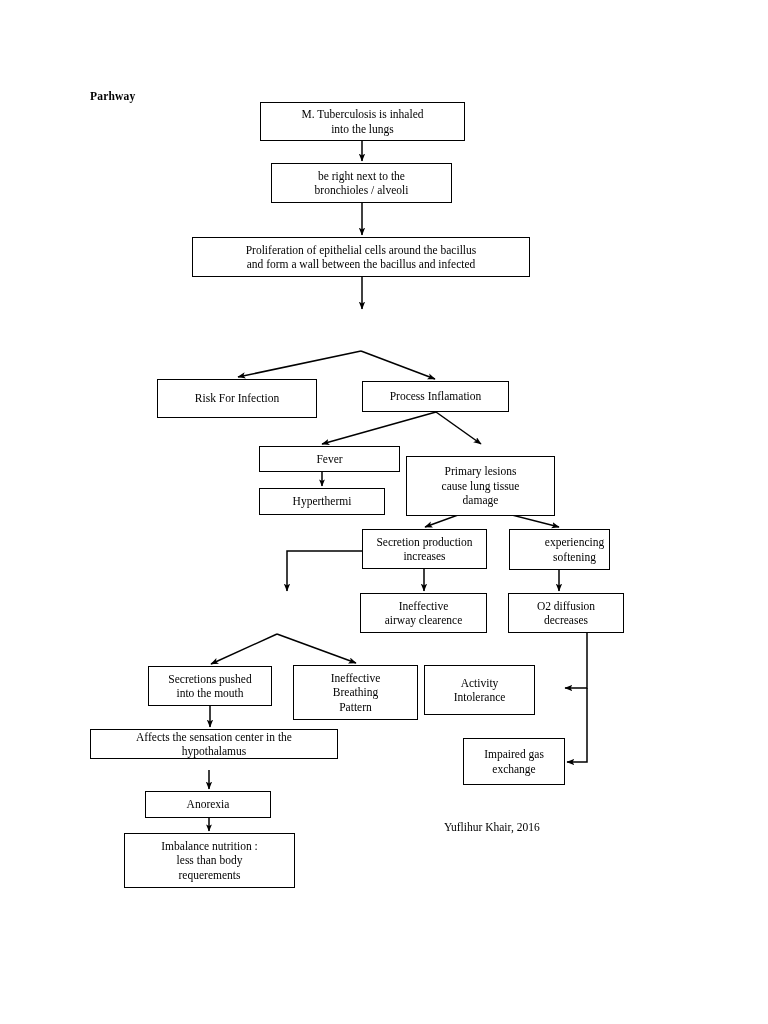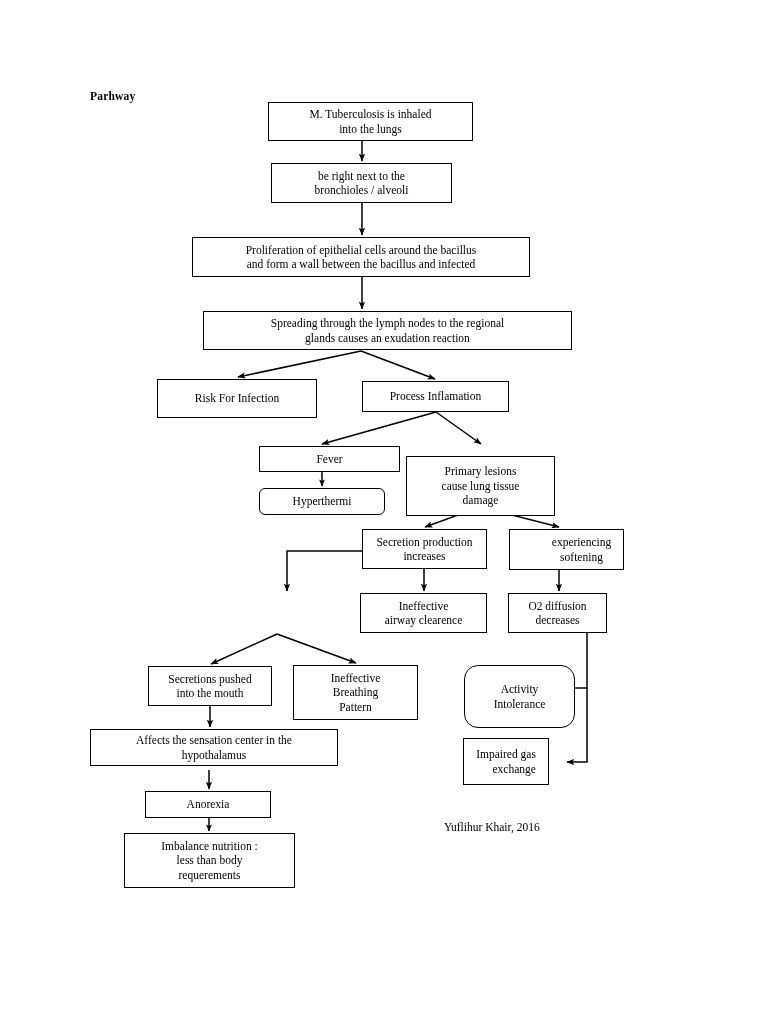--- a/index.html
+++ b/index.html
@@ -121,87 +121,83 @@
       <polyline points="587,688 587,762 567,762" marker-end="url(#ah)"></polyline>
 
       <line x1="210" y1="706" x2="210" y2="727" marker-end="url(#ah)"></line>
 
       <line x1="209" y1="770" x2="209" y2="789" marker-end="url(#ah)"></line>
 
       <line x1="209" y1="818" x2="209" y2="831" marker-end="url(#ahs)"></line>
     </g>
   </svg>
 
-  <div class="node" style="left:260px; top:102px; width:205px; height:39px;margin-left:8px;">
+  <div class="node" style="left:260px; top:102px; width:205px; height:39px;">
     <span class="nlabel">M. Tuberculosis is inhaled
 into the lungs</span>
   </div>
   <div class="node" style="left:271px; top:163px; width:181px; height:40px;">
     <span class="nlabel">be right next to the
 bronchioles / alveoli</span>
   </div>
   <div class="node" style="left:192px; top:237px; width:338px; height:40px;">
     <span class="nlabel">Proliferation of epithelial cells around the bacillus
 and form a wall between the bacillus and infected</span>
   </div>
-  <div class="node" style="left:203px; top:311px; width:369px; height:39px;">
-    <span class="nlabel">Spreading through the lymph nodes to the regional
-glands causes an exudation reaction</span>
-  </div>
   <div class="node" style="left:157px; top:379px; width:160px; height:39px;">
     <span class="nlabel">Risk For Infection</span>
   </div>
   <div class="node" style="left:362px; top:381px; width:147px; height:31px;">
     <span class="nlabel">Process Inflamation</span>
   </div>
   <div class="node" style="left:259px; top:446px; width:141px; height:26px;">
     <span class="nlabel">Fever</span>
   </div>
-  <div class="node" style="left:259px; top:488px; width:126px; height:27px;border-radius:6px;">
+  <div class="node" style="left:259px; top:488px; width:126px; height:27px;">
     <span class="nlabel">Hyperthermi</span>
   </div>
   <div class="node" style="left:406px; top:446px; width:149px; height:60px;margin-top:10px;">
     <span class="nlabel">Primary lesions
 cause lung tissue
 damage</span>
   </div>
   <div class="node" style="left:362px; top:529px; width:125px; height:40px;">
     <span class="nlabel">Secretion production
 increases</span>
   </div>
-  <div class="node" style="left:509px; top:529px; width:115px; height:41px;padding-left:33px;">
+  <div class="node" style="left:509px; top:529px; width:101px; height:41px;padding-left:33px;">
     <span class="nlabel">experiencing
 softening</span>
   </div>
   <div class="node" style="left:360px; top:593px; width:127px; height:40px;">
     <span class="nlabel">Ineffective
 airway clearence</span>
   </div>
-  <div class="node" style="left:508px; top:593px; width:99px; height:40px;">
+  <div class="node" style="left:508px; top:593px; width:116px; height:40px;">
     <span class="nlabel">O2 diffusion
 decreases</span>
   </div>
   <div class="node" style="left:148px; top:666px; width:124px; height:40px;">
     <span class="nlabel">Secretions pushed
 into the mouth</span>
   </div>
   <div class="node" style="left:293px; top:665px; width:125px; height:55px;">
     <span class="nlabel">Ineffective
 Breathing
 Pattern</span>
   </div>
-  <div class="node" style="left:464px; top:665px; width:111px; height:63px;border-radius:14px;">
+  <div class="node" style="left:424px; top:665px; width:111px; height:50px;">
     <span class="nlabel">Activity
 Intolerance</span>
   </div>
-  <div class="node" style="left:90px; top:729px; width:248px; height:37px;">
+  <div class="node" style="left:90px; top:729px; width:248px; height:30px;">
     <span class="nlabel">Affects the sensation center in the
 hypothalamus</span>
   </div>
-  <div class="node" style="left:463px; top:738px; width:86px; height:47px;text-align:right;">
+  <div class="node" style="left:463px; top:738px; width:102px; height:47px;">
     <span class="nlabel">Impaired gas
 exchange</span>
   </div>
   <div class="node" style="left:145px; top:791px; width:126px; height:27px;">
     <span class="nlabel">Anorexia</span>
   </div>
   <div class="node" style="left:124px; top:833px; width:171px; height:55px;">
     <span class="nlabel">Imbalance nutrition :
 less than body
 requerements</span>

